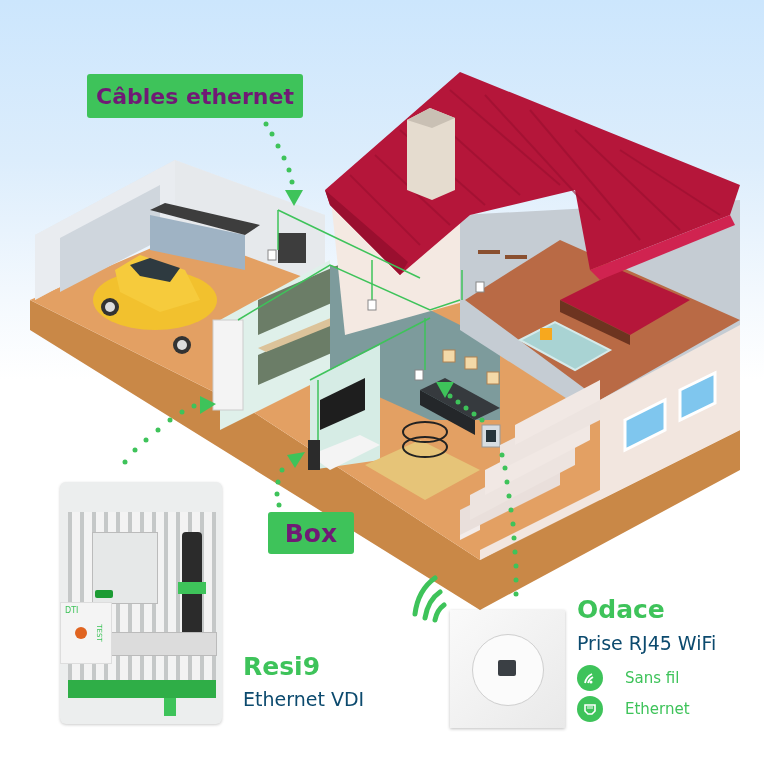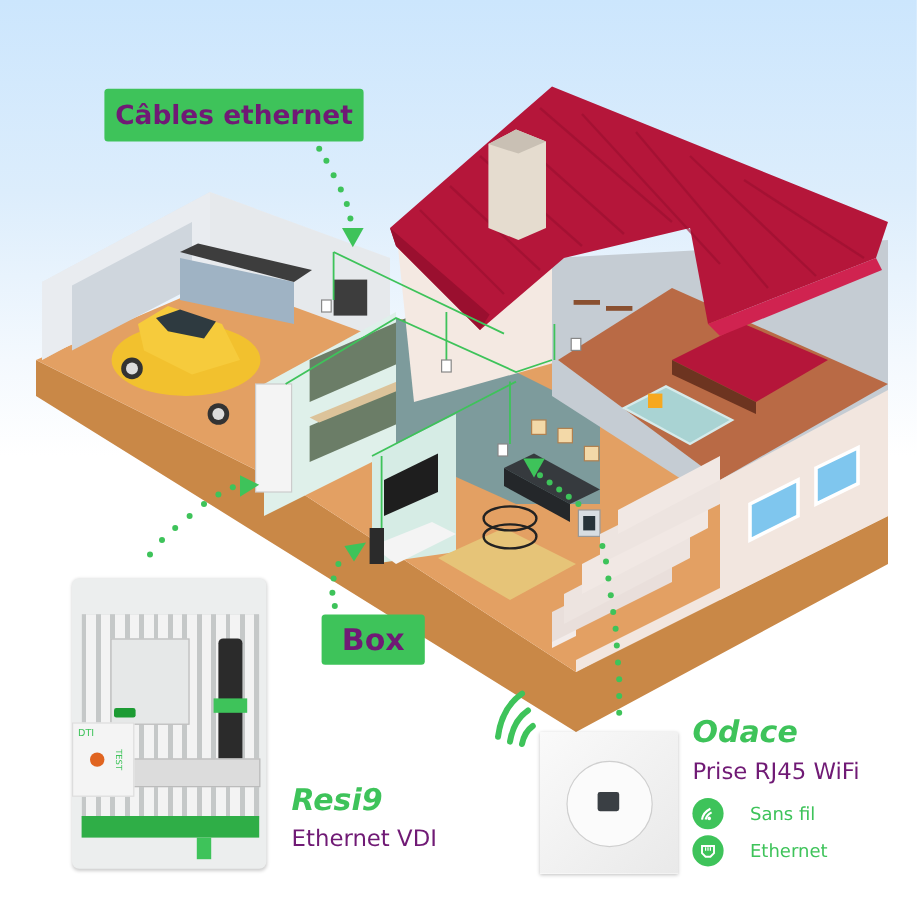--- a/index.html
+++ b/index.html
@@ -10,22 +10,22 @@
   }
   .abs { position: absolute; }
   .label-box {
     position: absolute; background: #3ec35a; color: #701a75;
     border-radius: 3px; font-weight: 600; display: flex; align-items: center; justify-content: center;
     font-family: "DejaVu Sans", sans-serif;
   }
   #cables-label { left: 87px; top: 74px; width: 216px; height: 44px; font-size: 22px; }
   #box-label { left: 268px; top: 512px; width: 86px; height: 42px; font-size: 25px; }
   svg { position: absolute; left: 0; top: 0; }
-  .prod-title { position: absolute; color: #3ec35a; font-weight: bold; font-size: 25px; font-family: "DejaVu Sans", sans-serif; font-style: italic; }
-  .prod-sub { position: absolute; color: #701a75; font-size: 19px; font-family: "DejaVu Sans", sans-serif; }
+  .prod-title { position: absolute; color: #3ec35a; font-weight: bold; font-size: 25px; font-family: "DejaVu Sans", sans-serif; }
+  .prod-sub { position: absolute; color: #0c4a6e; font-size: 19px; font-family: "DejaVu Sans", sans-serif; }
   .feat { position: absolute; display: flex; align-items: center; gap: 22px; color: #3ec35a; font-size: 15px; }
   .feat-icon { width: 26px; height: 26px; border-radius: 50%; background: #3ec35a; display: flex; align-items: center; justify-content: center; }
 </style>
 </head>
 <body>
 
 <svg width="764" height="764" viewBox="0 0 764 764">
 
   <polygon points="30,300 250,410 480,560 740,420 740,470 480,610 30,330" fill="#c98847"></polygon>
   <polygon points="30,300 170,240 740,330 740,420 480,560 250,410" fill="#e3a063"></polygon>

